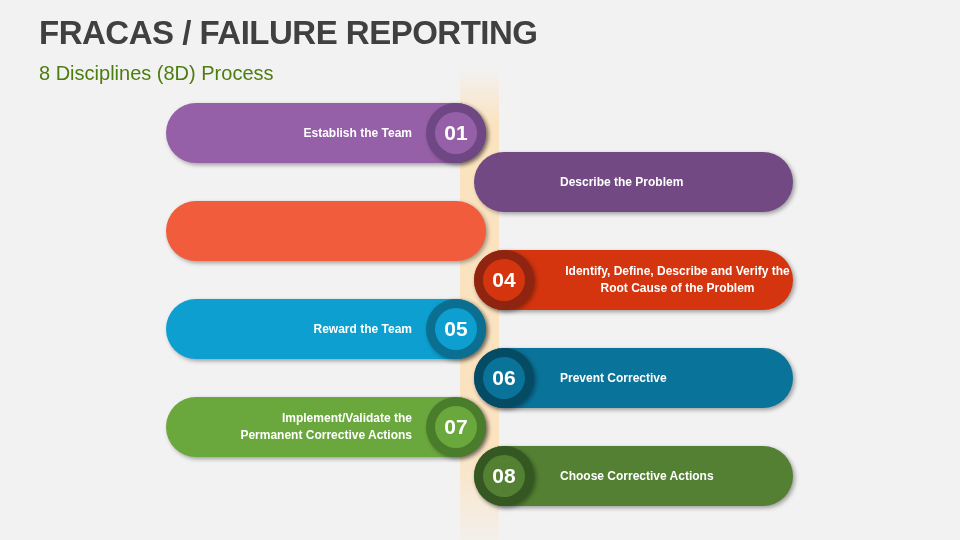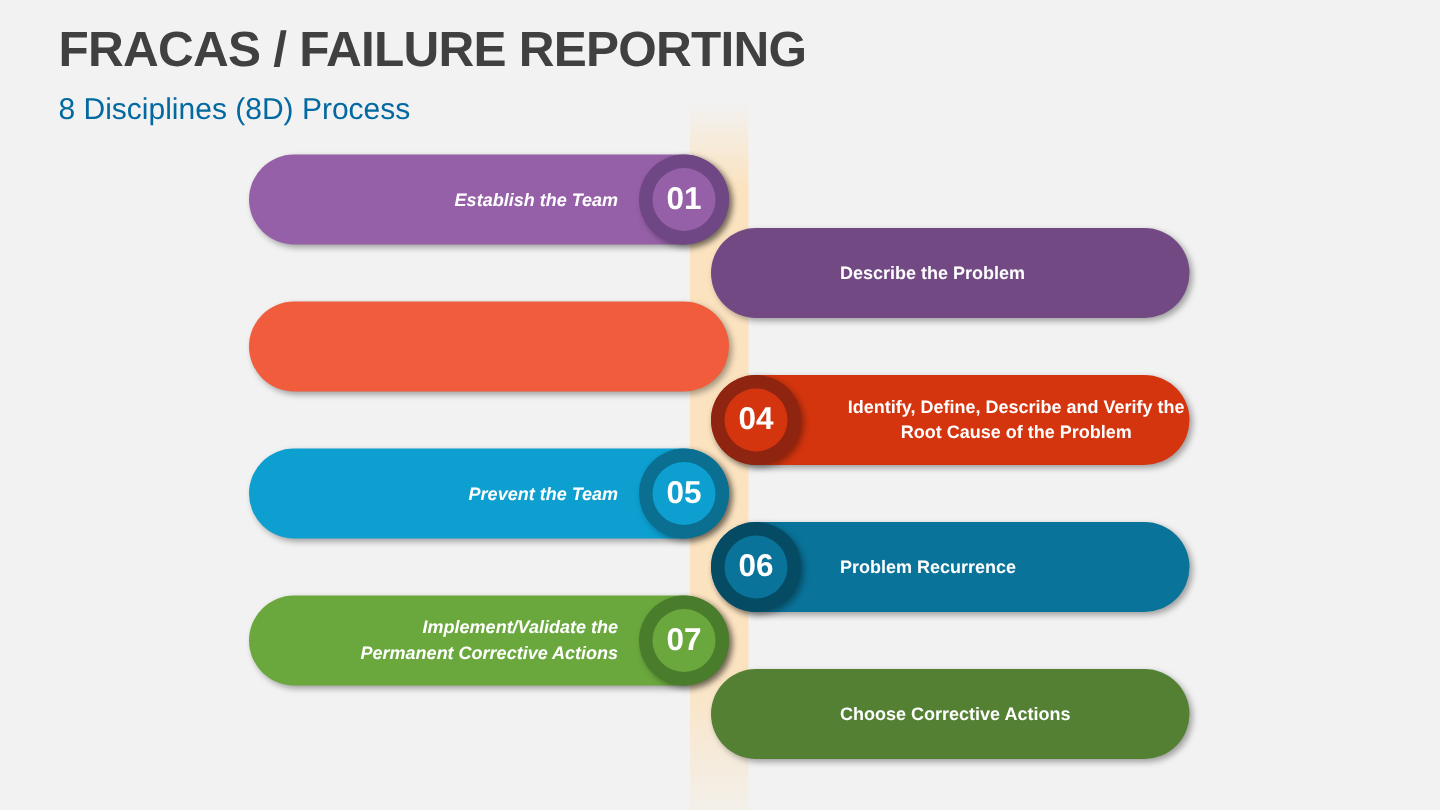--- a/index.html
+++ b/index.html
@@ -1,28 +1,28 @@
 <!DOCTYPE html>
 <html><head>
 <meta charset="utf-8">
 <style>
   html, body { margin:0; padding:0; }
   body { width:960px; height:540px; background:#f2f2f2; position:relative; overflow:hidden;
          font-family:"Liberation Sans", "DejaVu Sans", sans-serif; }
   .title { position:absolute; left:39px; top:14px; font-size:33px; font-weight:bold; color:#404040;
            letter-spacing:-0.5px; white-space:nowrap; }
-  .subtitle { position:absolute; left:39px; top:62px; font-size:20px; color:#0369a1; white-space:nowrap; }
+  .subtitle { position:absolute; left:39px; top:62px; font-size:20px; color:#4d7c0f; white-space:nowrap; }
   .spine { position:absolute; left:460px; top:68px; width:39px; height:472px;
            background:linear-gradient(to bottom, rgba(248,226,190,0) 0%, #fbe3c0 12%, #fbe3c0 80%, rgba(248,226,190,0.15) 100%); }
   .step { position:absolute; height:60px; border-radius:30px; box-shadow:2px 2px 4px rgba(0,0,0,0.35); }
   .step.left { left:166px; width:320px; }
   .step.right { left:474px; width:319px; }
   .label { position:absolute; top:0; height:60px; display:flex; align-items:center; color:#fff;
            font-size:12px; font-weight:bold; line-height:17px; }
-  .left .label { right:74px; justify-content:flex-end; text-align:right;font-style:italic; }
+  .left .label { right:74px; justify-content:flex-end; text-align:right; }
   .right .label { left:86px; text-align:center; }
   .badge { position:absolute; top:0; width:60px; height:60px; border-radius:50%; box-sizing:border-box;
            box-shadow:2px 2px 4px rgba(0,0,0,0.35); }
   .left .badge { right:0; }
   .right .badge { left:0; }
   .badge .inner { position:absolute; left:9px; top:9px; width:42px; height:42px; border-radius:50%;
                   display:flex; align-items:center; justify-content:center; color:#fff; font-weight:bold; font-size:21px; }
 </style>
 </head>
 <body>
@@ -44,33 +44,36 @@
   </div>
   <div class="step left" style="top:201px;background:#f05c3c;">
   </div>
   <div class="step right" style="top:250px;background:#d4350f;">
     <div class="badge" style="background:#8f2410;">
       <div class="inner" style="background:#d4350f;">04</div>
     </div>
     <div class="label" style="width:235px;">Identify, Define, Describe and Verify the Root Cause of the Problem</div>
   </div>
   <div class="step left" style="top:299px;background:#0c9fd0;">
-    <div class="label">Prevent the Team</div>
+    <div class="label">Reward the Team</div>
     <div class="badge" style="background:#0b6f92;">
       <div class="inner" style="background:#0c9fd0;text-align:right;">05</div>
     </div>
   </div>
   <div class="step right" style="top:348px;background:#0a7399;">
     <div class="badge" style="background:#054b64;">
       <div class="inner" style="background:#0a7399;">06</div>
     </div>
-    <div class="label">Problem Recurrence</div>
+    <div class="label">Prevent Corrective</div>
   </div>
   <div class="step left" style="top:397px;background:#6aa83d;">
     <div class="label" style="width:190px;">Implement/Validate the Permanent Corrective Actions</div>
     <div class="badge" style="background:#4a7d2b;">
       <div class="inner" style="background:#6aa83d;">07</div>
     </div>
   </div>
   <div class="step right" style="top:446px;background:#538033;">
+    <div class="badge" style="background:#355722;">
+      <div class="inner" style="background:#538033;">08</div>
+    </div>
     <div class="label">Choose Corrective Actions</div>
   </div>
 </div>
 
 </body></html>

